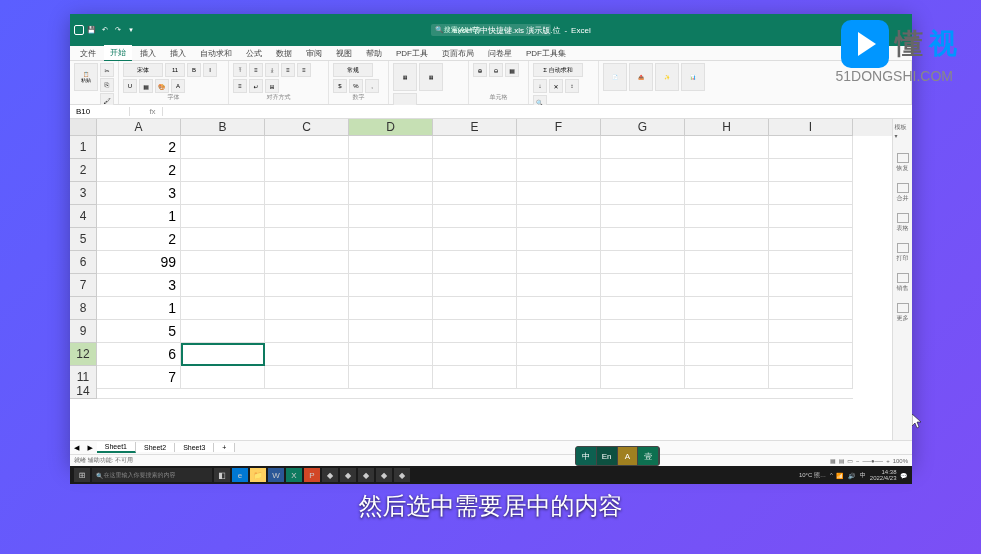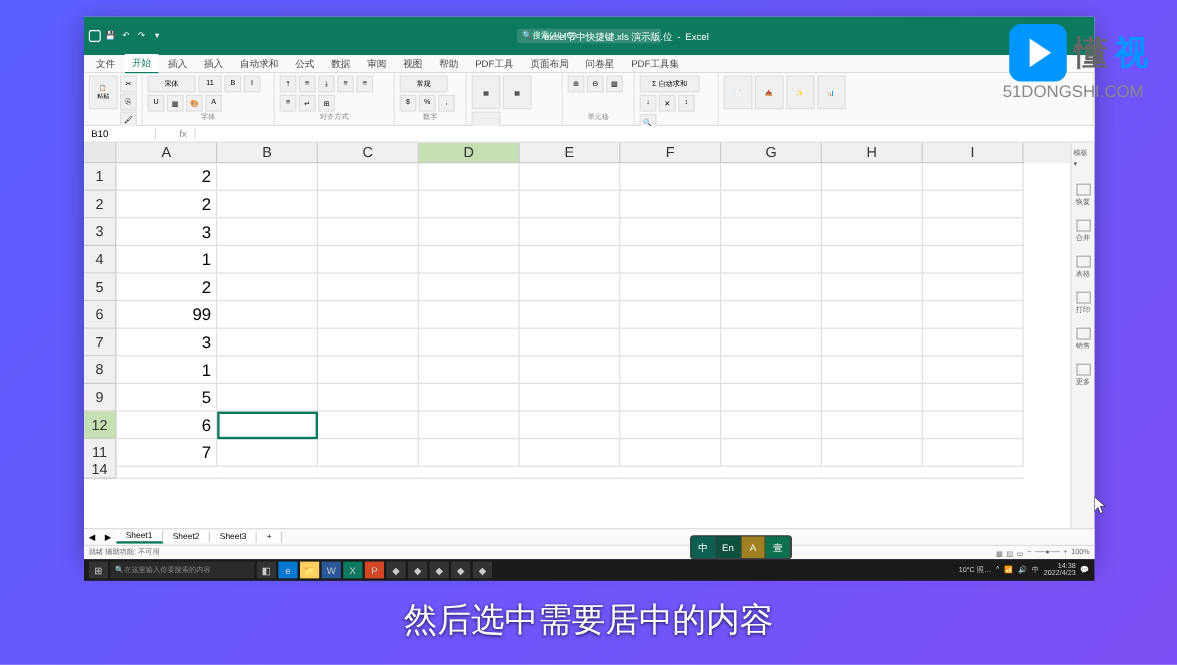--- a/index.html
+++ b/index.html
@@ -48,21 +48,21 @@
 .taskbar { position: absolute; bottom: 70px; left: 70px; width: 842px; height: 18px; background: #1a1a1a; display: flex; align-items: center; padding: 0 4px; gap: 2px; }
 .tb-item { width: 16px; height: 14px; background: #333; display: flex; align-items: center; justify-content: center; font-size: 8px; color: #ccc; }
 .tb-search { width: 120px; height: 14px; background: #2a2a2a; font-size: 6px; color: #888; display: flex; align-items: center; padding-left: 4px; }
 .tb-right { margin-left: auto; display: flex; align-items: center; gap: 4px; color: #ccc; font-size: 6px; }
 .overlay-toolbar { position: absolute; bottom: 88px; left: 575px; width: 85px; height: 20px; background: #1a1a1a; border-radius: 3px; border: 1px solid #444; display: flex; }
 .overlay-btn { flex: 1; display: flex; align-items: center; justify-content: center; font-size: 8px; color: #fff; border-right: 1px solid #444; }
 .overlay-btn.c1 { background: #0d6050; }
 .overlay-btn.c2 { background: #0d5040; }
 .overlay-btn.c3 { background: #a08020; }
 .overlay-btn.c4 { background: #0d7050; }
-.subtitle { position: absolute; bottom: 18px; width: 100%; text-align: center; color: #fff; font-size: 28px; text-shadow: 0 1px 3px rgba(0,0,0,0.8); }
+.subtitle { position: absolute; bottom: 32px; width: 100%; text-align: center; color: #fff; font-size: 24px; text-shadow: 0 1px 3px rgba(0,0,0,0.8); }
 .watermark { position: absolute; top: 20px; right: 24px; display: flex; align-items: center; gap: 6px; }
 .wm-logo { width: 48px; height: 48px; background: #0096ff; border-radius: 10px; display: flex; align-items: center; justify-content: center; }
 .wm-play { width: 0; height: 0; border-left: 18px solid #fff; border-top: 12px solid transparent; border-bottom: 12px solid transparent; margin-left: 4px; }
 .wm-text1 { font-size: 28px; color: #666; font-weight: bold; }
 .wm-text2 { font-size: 28px; color: #0096ff; font-weight: bold; }
 .wm-domain { position: absolute; top: 68px; right: 28px; font-size: 14px; color: #888; }
 .cursor-arrow { position: absolute; top: 414px; left: 912px; width: 12px; height: 16px; }
 </style>
 </head>
 <body>

